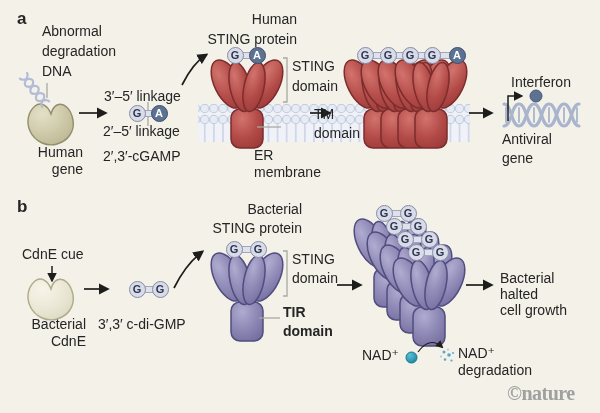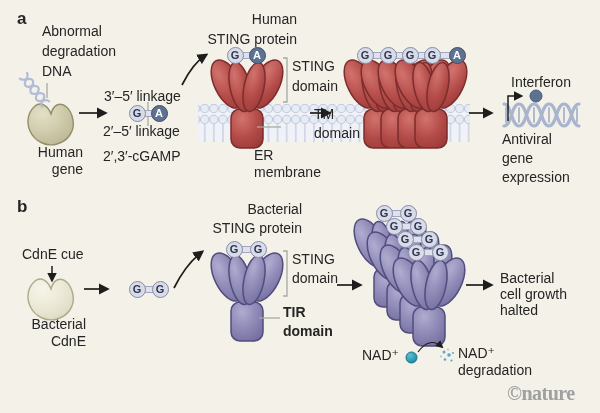--- a/index.html
+++ b/index.html
@@ -219,21 +219,20 @@
   <div class="lbl lh17" style="left:254px; top:147px;">
     <div class="line">ER</div>
     <div class="line">membrane</div>
   </div>
 
   <div class="lbl" style="left:502px; top:73px;margin-left:9px;">Interferon</div>
 
   <div class="lbl" style="left:502px; top:130px;">
     <div class="line">Antiviral</div>
     <div class="line">gene</div>
-    <div class="line">expression</div>
   </div>
 
   <div>
     <div class="bar" style="left:137px; top:109.5px; width:24px;"></div>
     <div class="nt light" style="left:128.5px; top:104.5px;">G</div>
     <div class="nt dark" style="left:150.5px; top:104.5px;">A</div>
   </div>
 
   <div>
     <div class="bar" style="left:235px; top:51.5px; width:24px;"></div>
@@ -255,40 +254,41 @@
 
   <div class="lbl panel-letter" style="left:17px; top:197px;">b</div>
 
   <div class="lbl" style="left:22px; top:245px;">CdnE cue</div>
 
   <div class="lbl lh17 center" style="left:18px; top:316px; width:68px;">
     <div class="line">Bacterial</div>
     <div class="line">CdnE</div>
   </div>
 
+  <div class="lbl" style="left:98px; top:315px;">3′,3′ c-di-GMP</div>
 
   <div class="lbl center" style="left:192px; top:200px; width:110px;">
     <div class="line">Bacterial</div>
     <div class="line">STING protein</div>
   </div>
 
   <div class="lbl" style="left:292px; top:250px;">
     <div class="line">STING</div>
     <div class="line">domain</div>
   </div>
 
   <div class="lbl" style="left:283px; top:303px;font-weight:bold;">
     <div class="line">TIR</div>
     <div class="line">domain</div>
   </div>
 
   <div class="lbl lh16" style="left:500px; top:270px;">
     <div class="line">Bacterial</div>
+    <div class="line">halted</div>
     <div class="line">cell growth</div>
-    <div class="line">halted</div>
   </div>
 
   <div class="lbl" style="left:362px; top:346px;">NAD⁺</div>
 
   <div class="lbl lh17" style="left:458px; top:345px;">
     <div class="line">NAD⁺</div>
     <div class="line">degradation</div>
   </div>
 
   <div>

